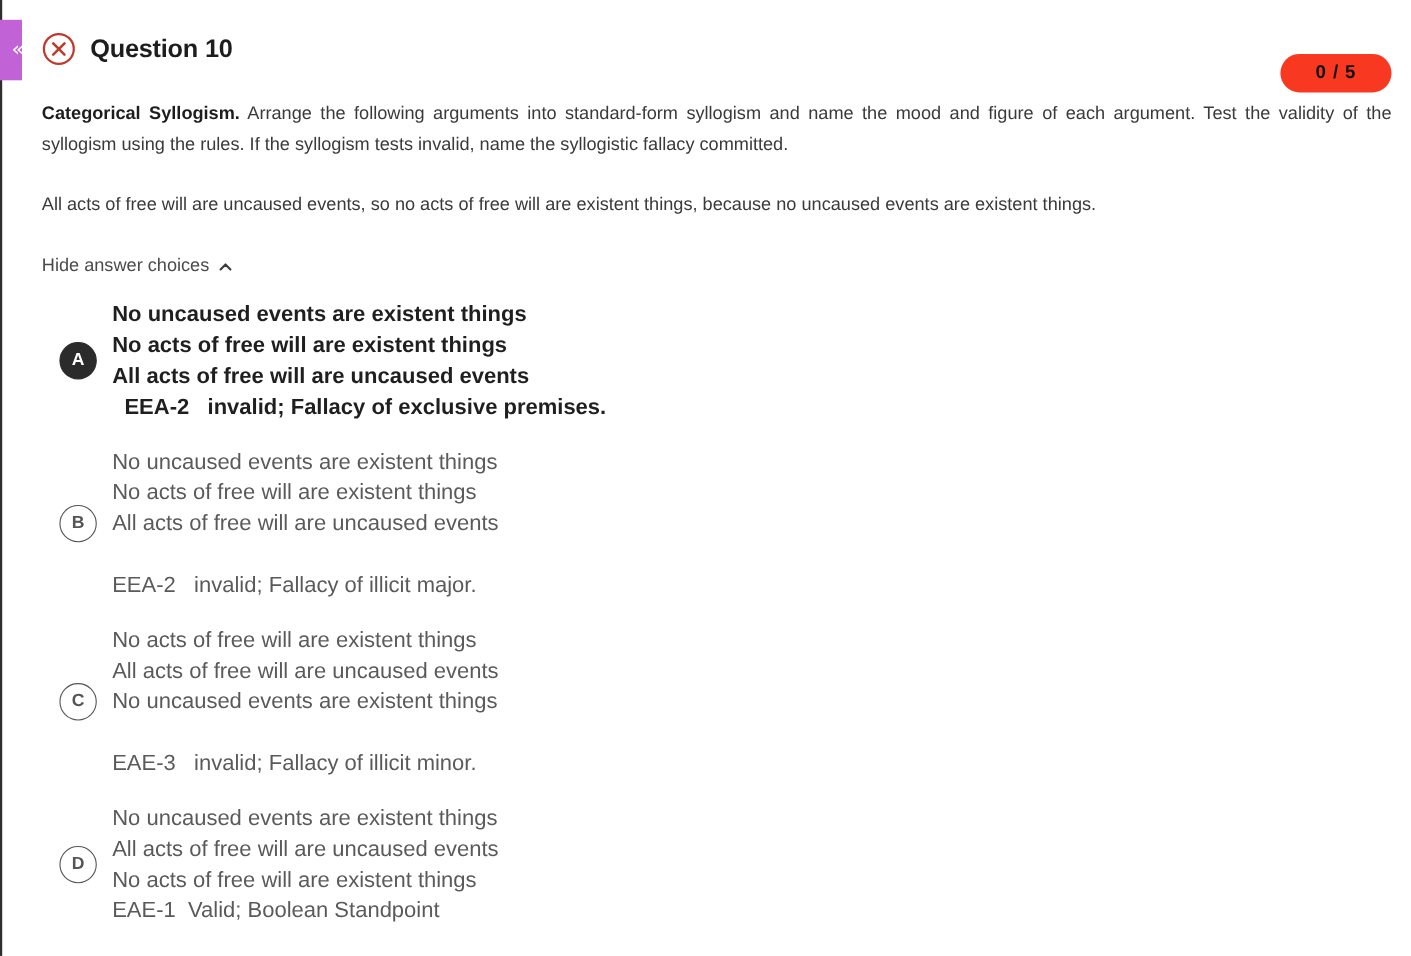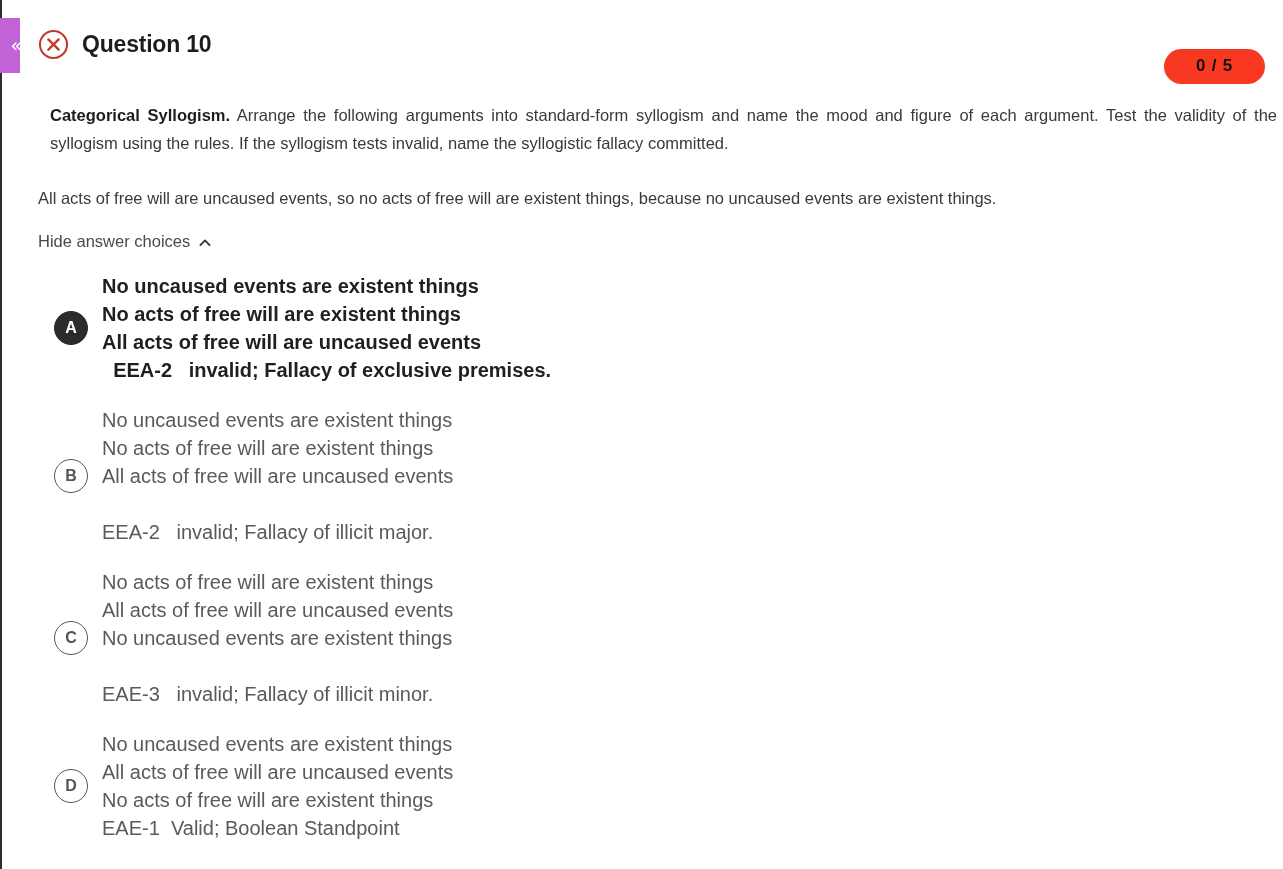--- a/index.html
+++ b/index.html
@@ -101,33 +101,33 @@
     margin-top: 44px;
   }
 
   
   .qprompt {
     font-size: 16.5px;
     line-height: 28px;
     color: #3a3a3a;
     text-align: justify;
     width: 1227px;
-    margin: 12px;
+    margin: 0;
     padding-top: 1px;
   }
   .qprompt b {
     color: #1d1d1d;
     font-weight: bold;
   }
   .qargument {
     font-size: 16.5px;
     line-height: 28px;
     color: #3a3a3a;
     width: 1227px;
-    margin: 27px 0 0 0;
+    margin: 27px 0 12px 0;
   }
 
   
   .hide-toggle {
     margin-top: 20px;
     display: inline-flex;
     align-items: center;
     gap: 9px;
     font-size: 16.5px;
     color: #4a4a4a;

